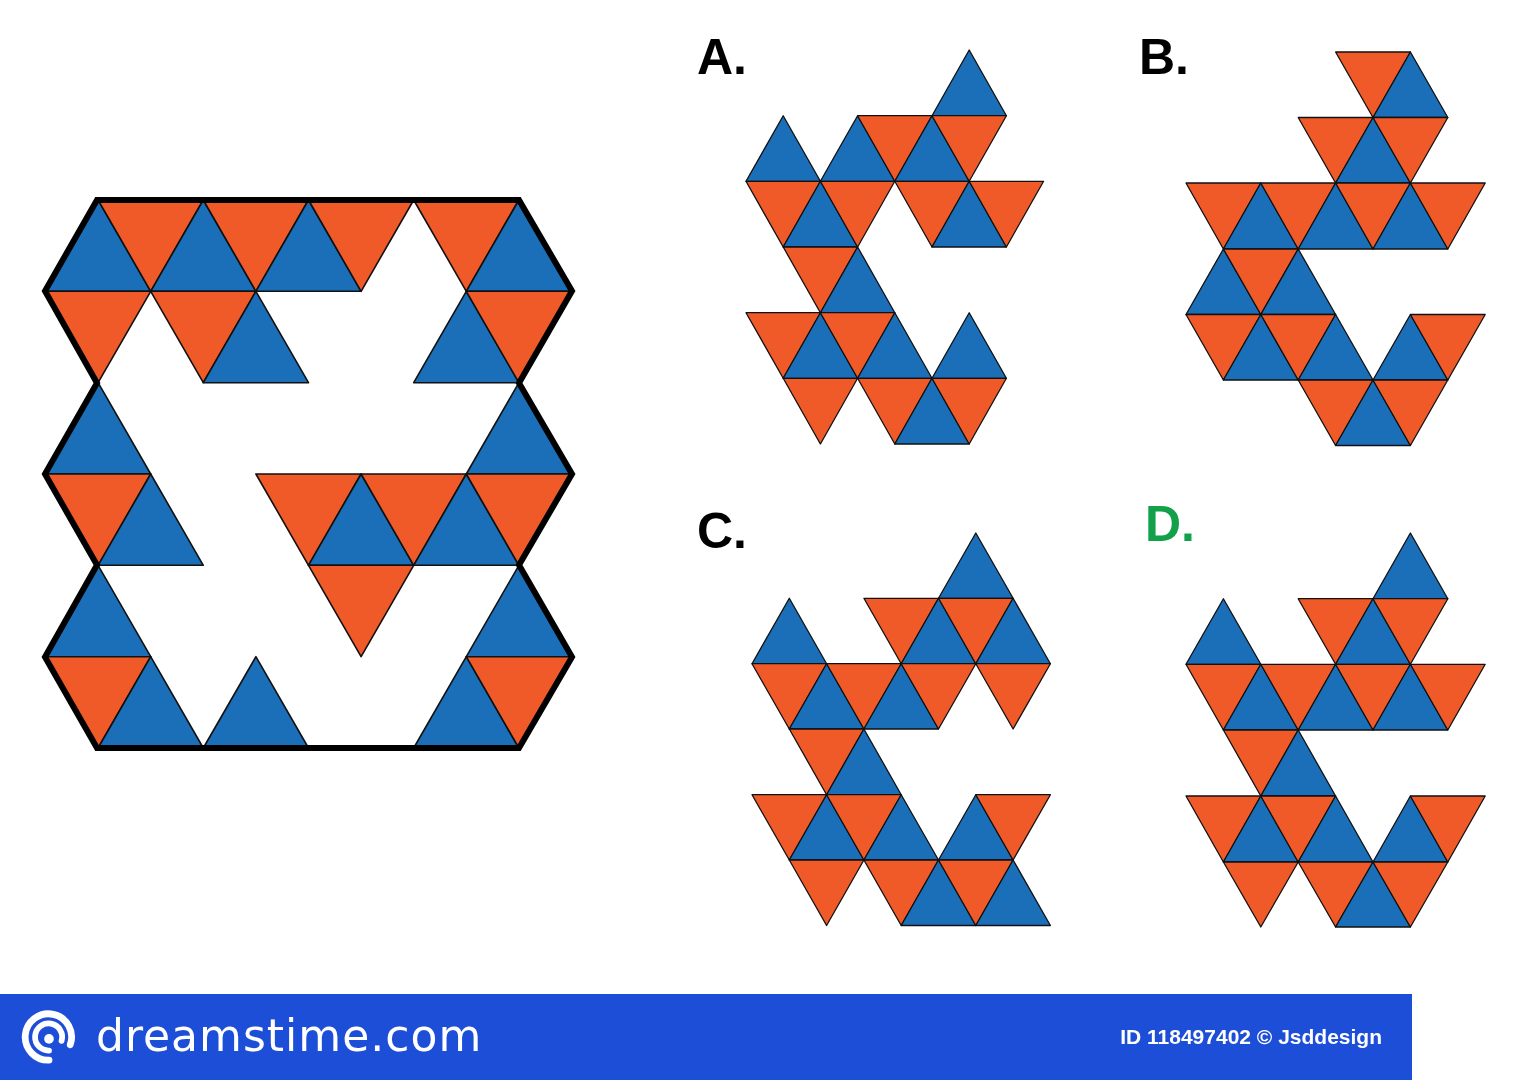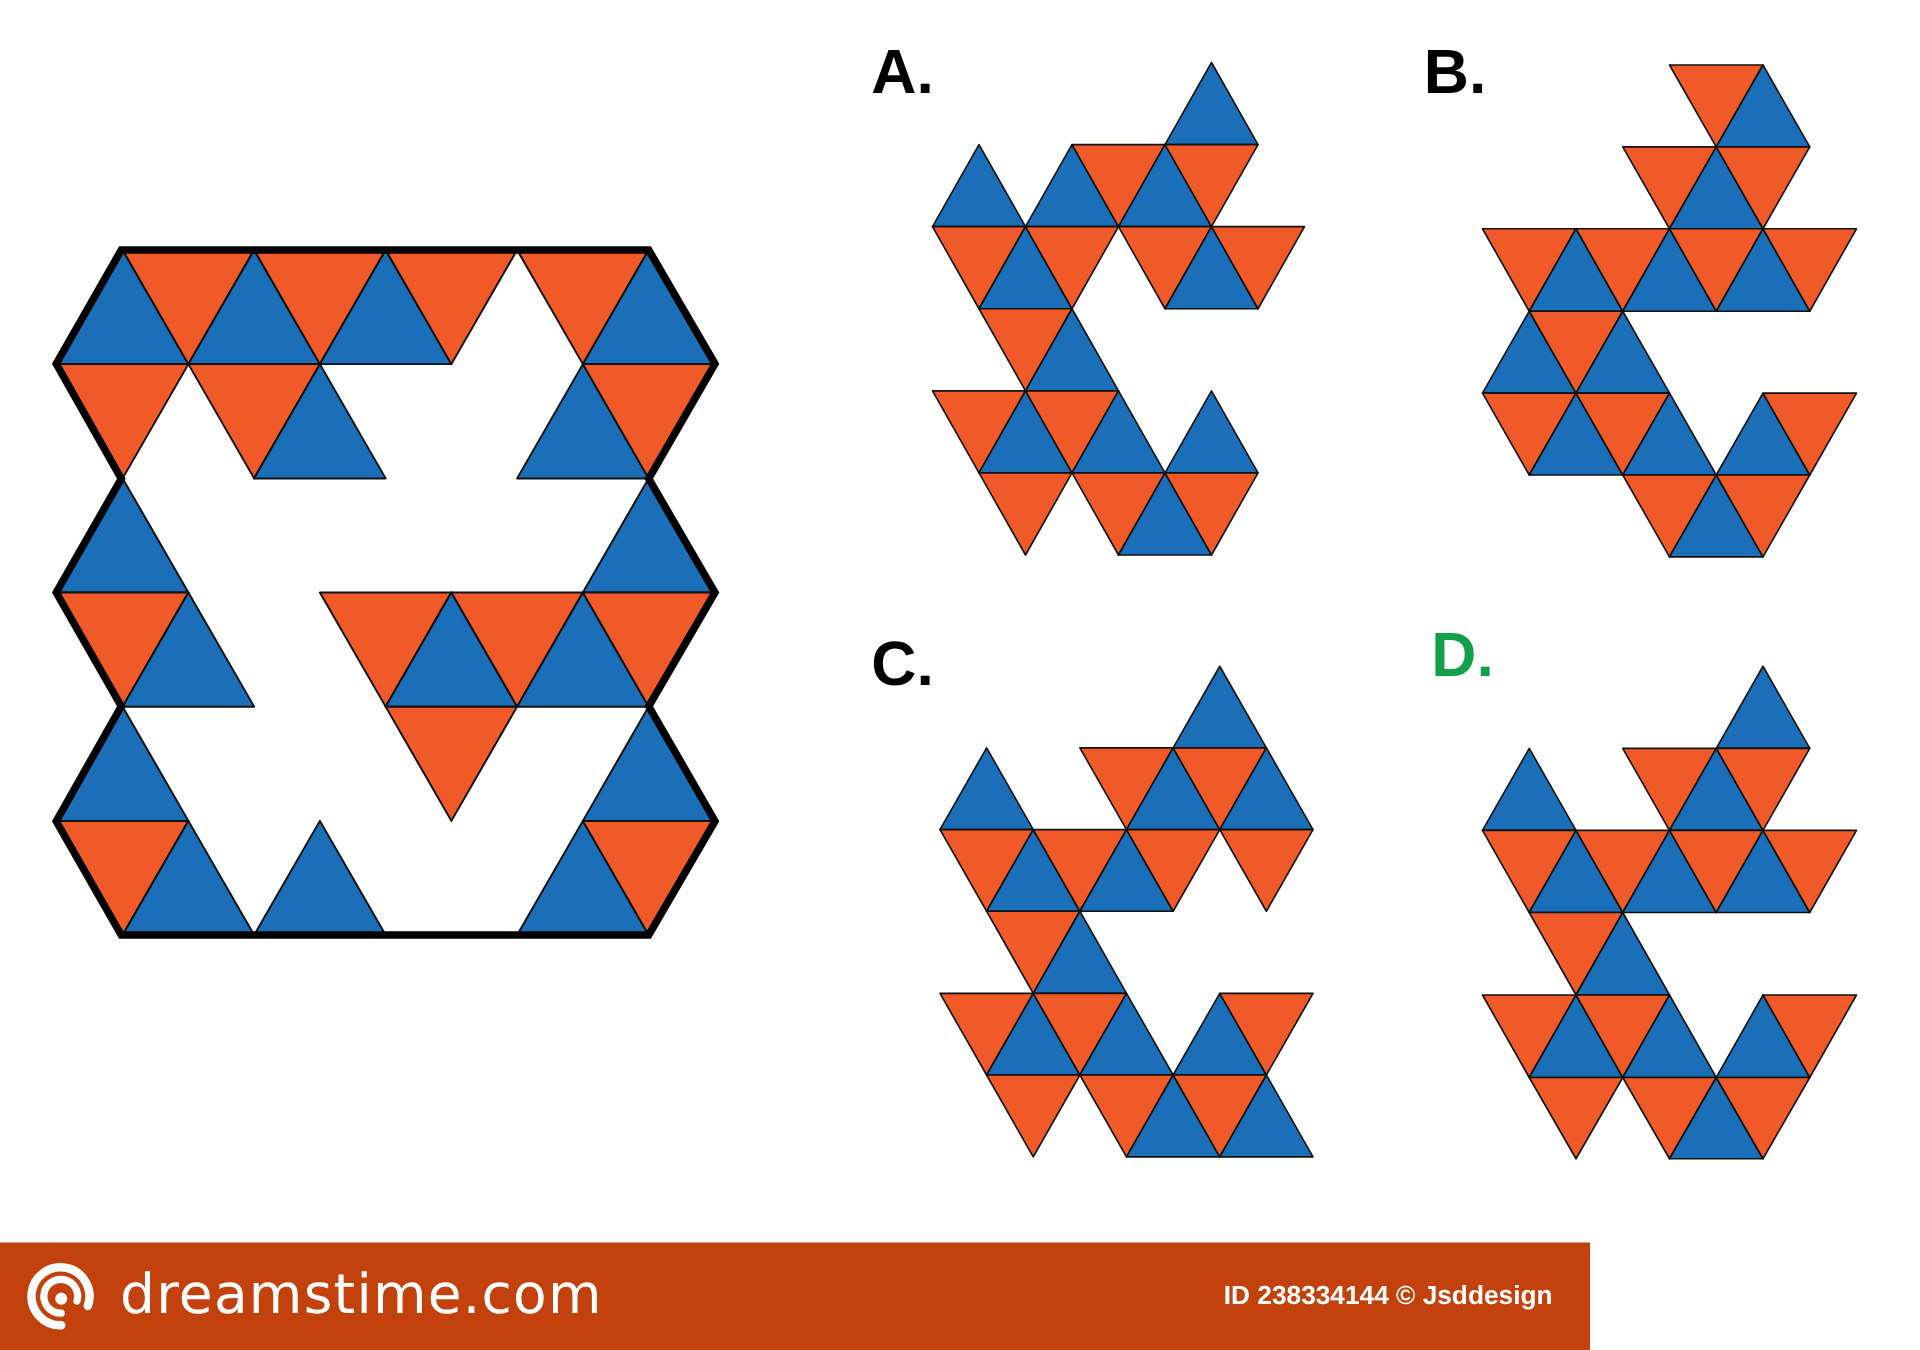--- a/index.html
+++ b/index.html
@@ -1,21 +1,21 @@
 <!DOCTYPE html>
 <html><head>
 <meta charset="utf-8">
 <style>
   html, body { margin:0; padding:0; }
   body { width:1536px; height:1080px; background:#ffffff; position:relative; overflow:hidden;
          font-family:"Liberation Sans", sans-serif; }
   #puzzle { position:absolute; left:0; top:0; width:1536px; height:994px; }
   .opt-label { position:absolute; font-family:"Liberation Sans", sans-serif; font-weight:bold;
                font-size:50px; line-height:1; color:#000; }
-  #footer { position:absolute; left:0; top:994px; width:1272px; height:86px; background:#c2410c; }
+  #footer { position:absolute; left:0; top:994px; width:1412px; height:86px; background:#1d4ed8; }
   #footer .logo { position:absolute; left:20px; top:14px; width:58px; height:58px; }
   #footer .brand { position:absolute; left:96px; top:16px; font-family:"DejaVu Sans", sans-serif;
                    font-size:44px; color:#ffffff; letter-spacing:1px; }
   #footer .credit { position:absolute; right:30px; top:31px; font-family:"Liberation Sans", sans-serif;
                     font-weight:bold; font-size:21px; color:#ffffff; }
 </style>
 </head>
 <body>
 
 <svg id="puzzle" xmlns="http://www.w3.org/2000/svg" width="1536" height="994" viewBox="0 0 1536 994">
@@ -163,14 +163,14 @@
 <div class="opt-label" id="label-2" style="left: 697px; top: 506px; color: rgb(0, 0, 0);">C.</div>
 <div class="opt-label" id="label-3" style="left: 1145px; top: 499px; color: rgb(19, 160, 74);">D.</div>
 
 <div id="footer">
   <svg class="logo" viewBox="0 0 60 60" xmlns="http://www.w3.org/2000/svg">
     <path d="M30 54 A24 24 0 1 1 52 38" fill="none" stroke="#fff" stroke-width="7" stroke-linecap="round"></path>
     <path d="M30 44 A14 14 0 1 1 43 34" fill="none" stroke="#fff" stroke-width="6" stroke-linecap="round"></path>
     <circle cx="30" cy="32" r="5" fill="#fff"></circle>
   </svg>
   <div class="brand">dreamstime.com</div>
-  <div class="credit">ID 238334144 © Jsddesign</div>
+  <div class="credit">ID 118497402 © Jsddesign</div>
 </div>
 
 </body></html>

